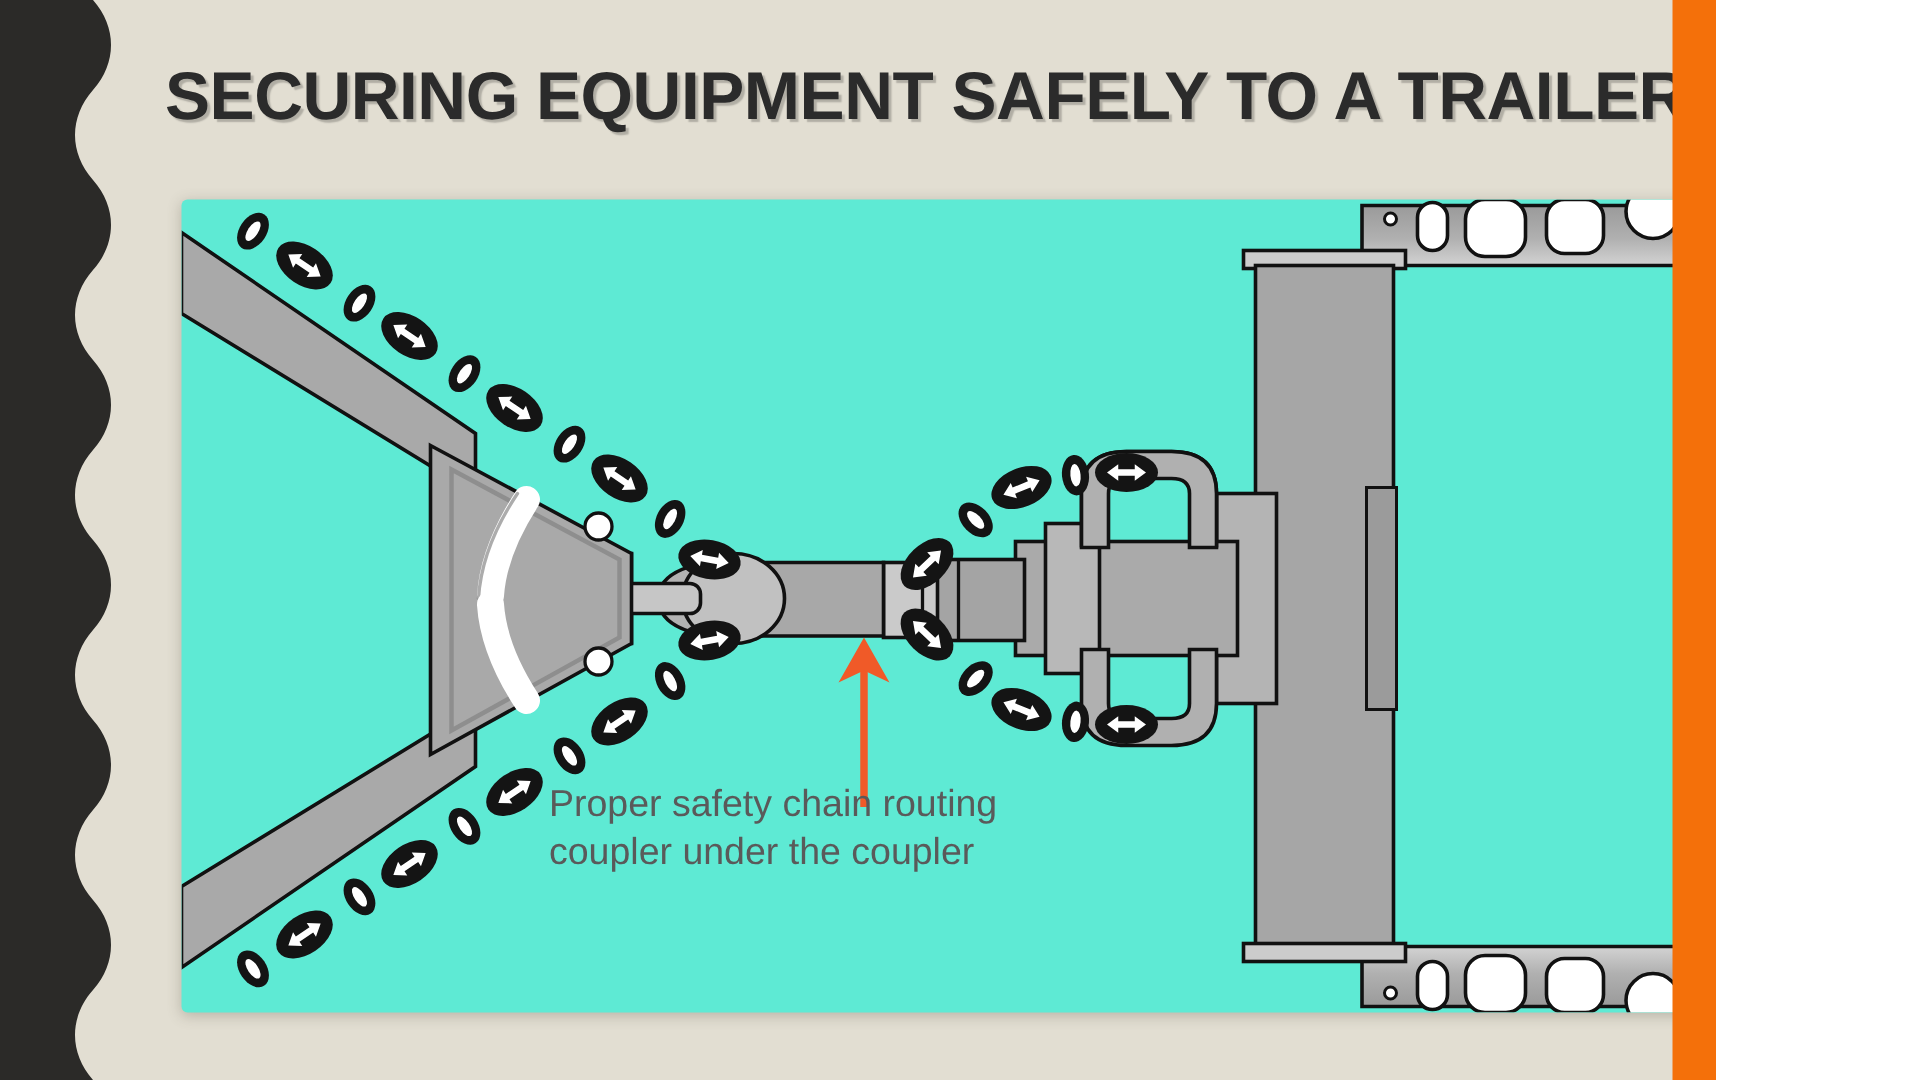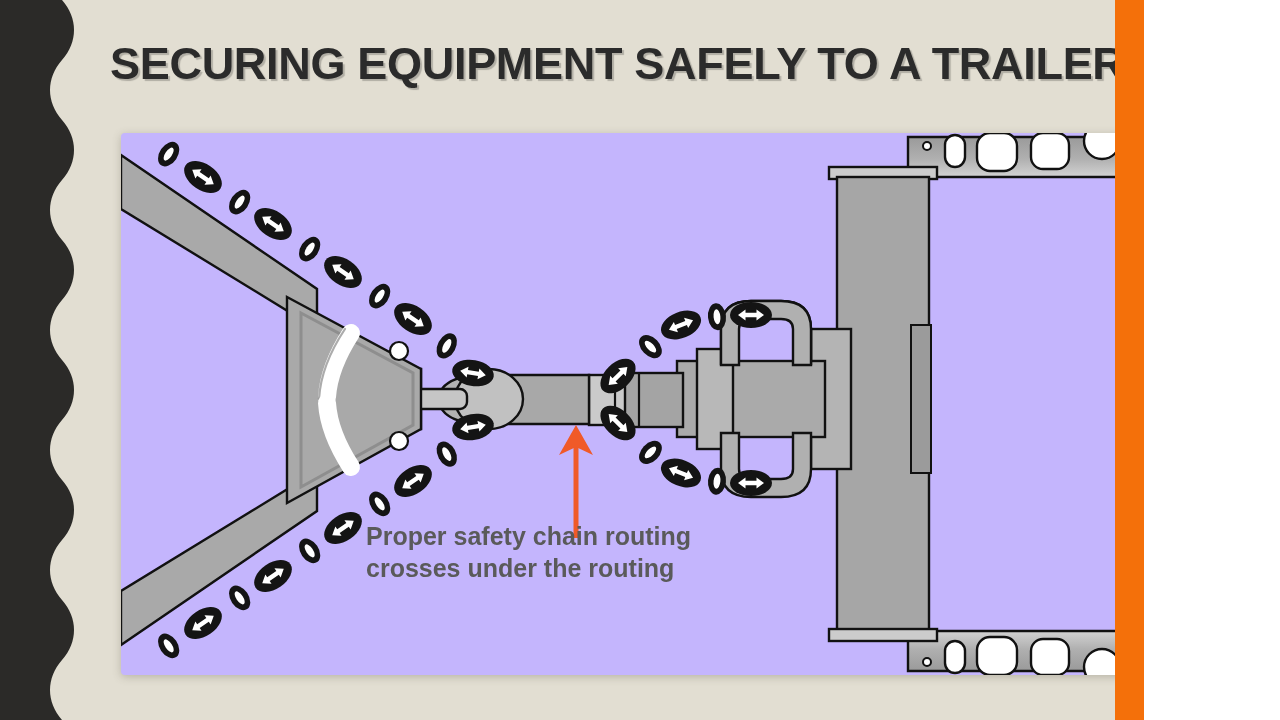--- a/index.html
+++ b/index.html
@@ -86,21 +86,21 @@
       C 46,438 46,462 62,480
       C 78,498 78,522 62,540
       C 46,558 46,582 62,600
       C 78,618 78,642 62,660
       C 46,678 46,702 62,720
       L0,720 Z"></path>
   </svg>
 
   <div id="page-title" style="color: rgb(43, 43, 43);">SECURING EQUIPMENT SAFELY TO A TRAILER</div>
 
-  <div id="illustration-card" style="background: #c4b5fd; font-weight: bold;">
+  <div id="illustration-card" style="background: #5eead4;">
 
     <svg id="illustration-svg" width="1107" height="542" viewBox="0 0 1107 542" aria-hidden="true">
 
       <defs>
         <linearGradient id="railGrad" x1="0" y1="0" x2="0" y2="1">
           <stop offset="0%" stop-color="#d3d3d3"></stop>
           <stop offset="45%" stop-color="#b0b0b0"></stop>
           <stop offset="100%" stop-color="#9a9a9a"></stop>
         </linearGradient>
         <linearGradient id="railGradUp" x1="0" y1="1" x2="0" y2="0">
@@ -254,20 +254,20 @@
 
       <g>
         <line x1="455" y1="405" x2="455" y2="310" stroke="#f05a28" stroke-width="5"></line>
         <path d="M 455 292 L 472 322 L 455 314 L 438 322 Z" fill="#f05a28"></path>
       </g>
     </svg>
 
     <div style="position:absolute; left:245px; top:388px; width:520px;
                 font-size:25px; line-height:1.26; color:#5a5a5a;">
       <span class="caption-line">Proper safety chain routing</span>
-      <span class="caption-line">crosses under the routing</span>
+      <span class="caption-line">coupler under the coupler</span>
     </div>
 
   </div>
 
   <div id="accent-bar" style="background: rgb(244, 112, 10);"></div>
 
 </div>
 
 </body></html>

